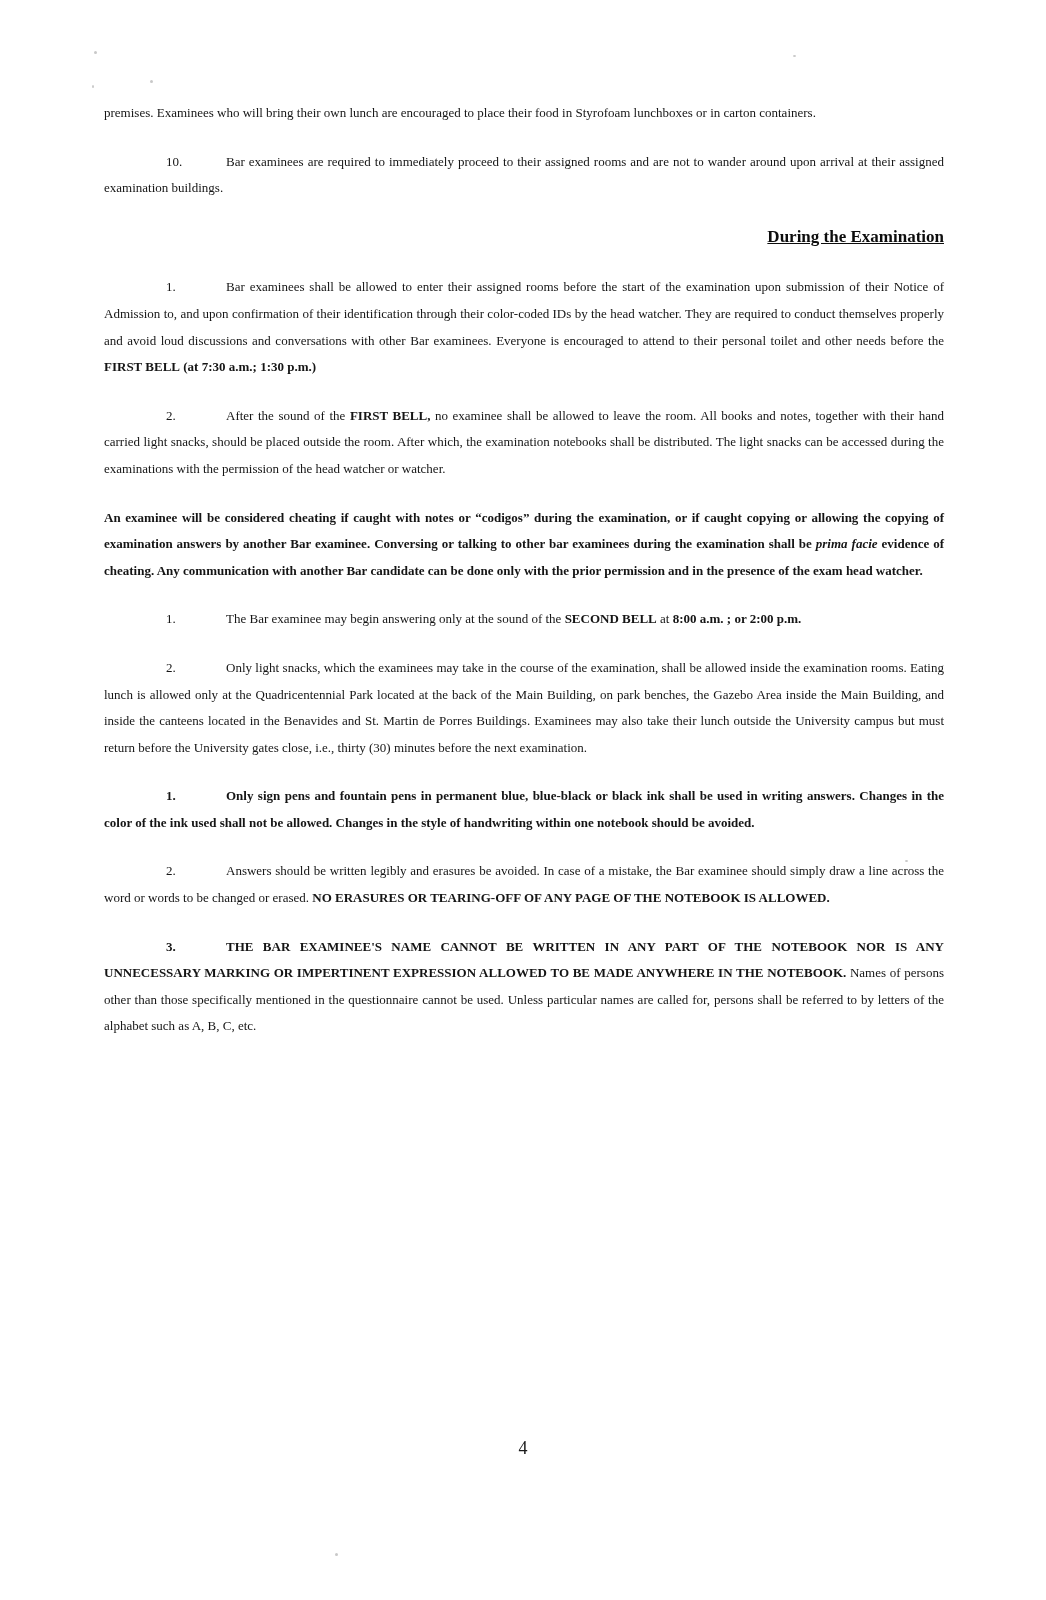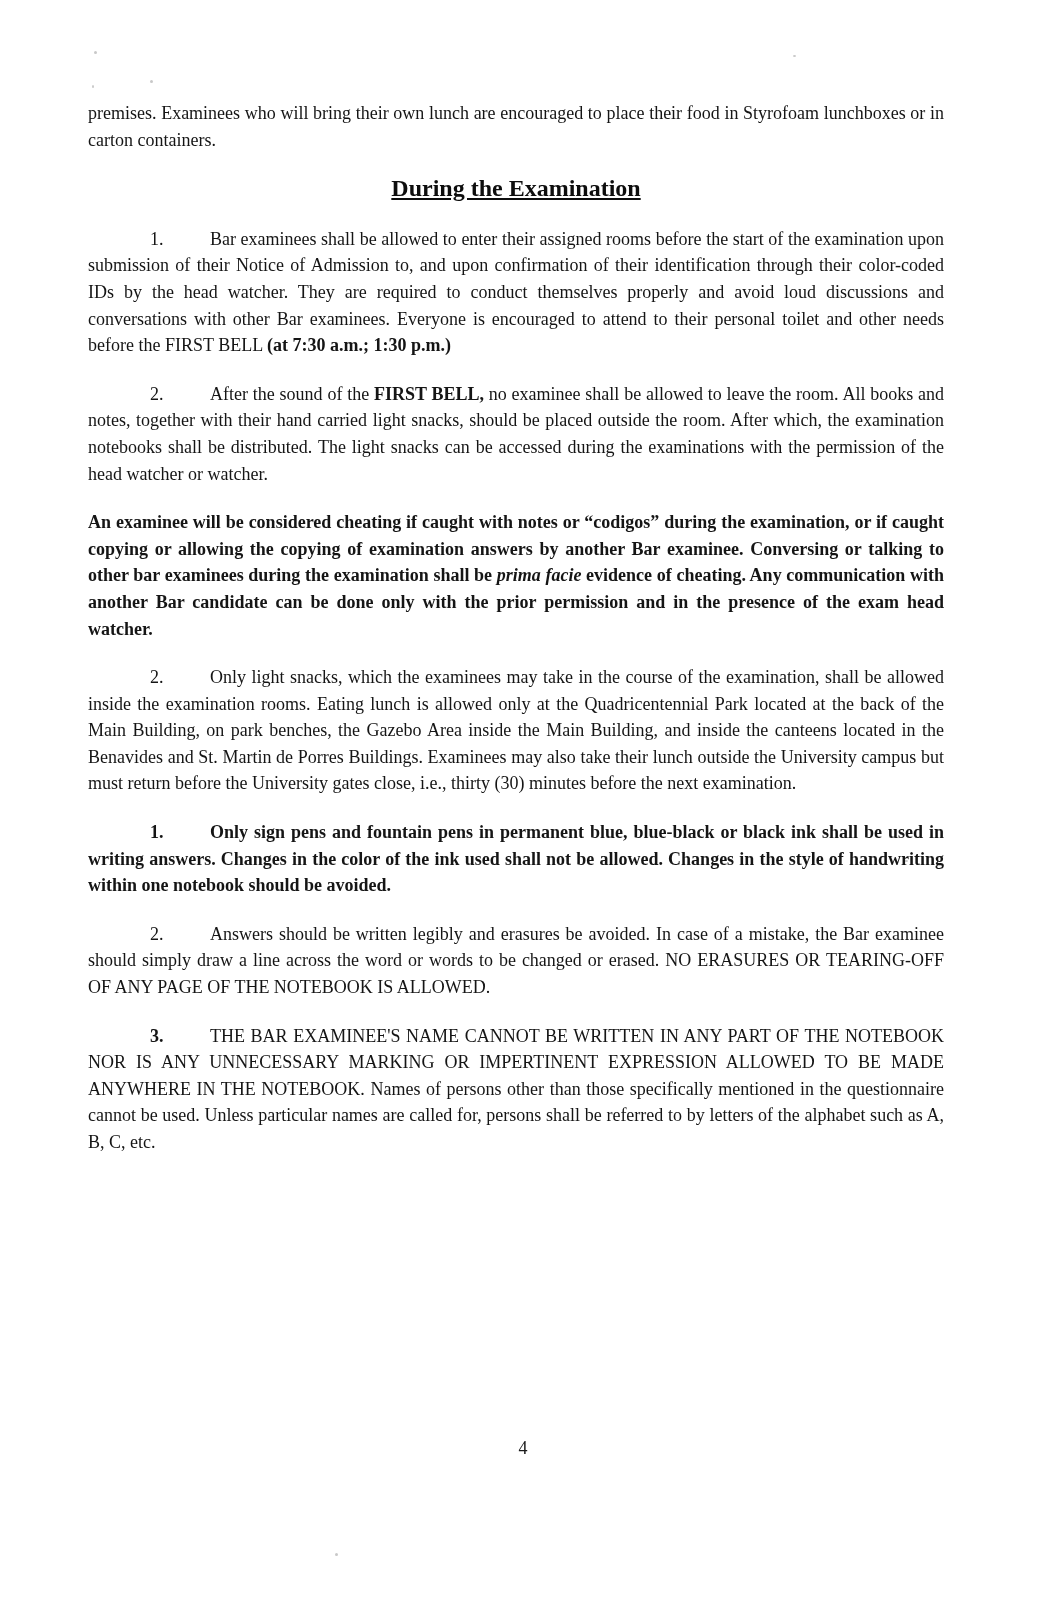--- a/index.html
+++ b/index.html
@@ -17,49 +17,49 @@
     color: #111111;
     overflow: hidden;
   }
   .content {
     position: absolute;
     left: 88px;
     top: 100px;
     width: 856px;
   }
   p.para {
-    margin: 0 0 22px 0;
-    font-size: 18px;
+    margin: 0 0 22px 16px;
+    font-size: 13px;
     line-height: 26.6px;
     text-align: justify;
     text-justify: inter-word;
     color: #151515;
   }
   p.para:last-child { margin-bottom: 0; }
 
   
   .num {
     display: inline-block;
     width: 60px;
     margin-left: 62px;
     text-indent: 0;
   }
   .num-bold { font-weight: bold; }
 
   .heading {
     margin: 0 0 24px 0;
-    font-size: 24px;
+    font-size: 17px;
     line-height: 26.6px;
     font-weight: bold;
     text-decoration: underline;
-    text-align: center;
+    text-align: right;
     color: #0d0d0d;
   }
 
-  .b  { font-weight: normal; }
+  .b  { font-weight: bold; }
   .bu { font-weight: bold; }
   .i  { }
   .bi { font-weight: bold; font-style: italic; font-family: Liberation Serif, serif; }
 
   p.bold-para {
     font-weight: bold;
   }
   p.bold-para .num { font-weight: bold; }
 
   .page-number {
@@ -92,35 +92,41 @@
   <span class="speck" style="left:793px; top:55px; width:3px; height:2px;"></span>
   <span class="speck" style="left:335px; top:1553px; width:3px; height:3px;"></span>
   <span class="speck" style="left:905px; top:860px; width:3px; height:2px;"></span>
 
   <div class="content">
 
     <p class="para">premises.  Examinees who will bring their own lunch are encouraged to place their food in Styrofoam lunchboxes or in carton containers.</p>
 
 
 
+    <p class="para">
+      <span class="num">10.</span><span>Bar examinees are required to immediately proceed to their assigned rooms and are not to wander around upon arrival at their assigned examination buildings.</span>
+    </p>
 
     <p class="heading">During the Examination</p>
 
     <p class="para">
       <span class="num">1.</span><span>Bar examinees shall be allowed to enter their assigned rooms before the start of the examination upon submission of their Notice of Admission to, and upon confirmation of their identification through their color-coded IDs by the head watcher.  They are required to conduct themselves properly and avoid loud discussions and conversations with other Bar examinees. Everyone is encouraged to attend to their personal toilet and other needs before the </span><span class="b">FIRST BELL</span><span> </span><span class="bu">(at 7:30 a.m.; 1:30 p.m.)</span>
     </p>
 
     <p class="para">
       <span class="num">2.</span><span>After the sound of the </span><span class="bu">FIRST BELL,</span><span> no examinee shall be allowed to leave the room. All books and notes, together with their hand carried light snacks, should be placed outside the room. After which, the examination notebooks shall be distributed. The light snacks can be accessed during the examinations with the permission of the head watcher or watcher.</span>
     </p>
 
     <p class="para bold-para">
       <span>An examinee will be considered cheating if caught with notes or “codigos” during the examination, or if caught copying or allowing the copying of examination answers by another Bar examinee.  Conversing or talking to other bar examinees during the examination shall be </span><span class="bi">prima facie</span><span> evidence of cheating.  Any communication with another Bar candidate can be done only with the </span><span class="bu">prior</span><span> permission and in the presence of the exam head watcher.</span>
     </p>
 
+    <p class="para">
+      <span class="num">1.</span><span>The Bar examinee may begin answering only at the sound of the </span><span class="bu">SECOND BELL</span><span> at </span><span class="bu">8:00 a.m. ; or 2:00 p.m.</span>
+    </p>
 
     <p class="para">
       <span class="num">2.</span><span>Only light snacks, which the examinees may take in the course of the examination, shall be allowed inside the examination rooms.  Eating lunch is allowed only at the Quadricentennial Park located at the back of the Main Building, on park benches, the Gazebo Area inside the Main Building, and inside the canteens located in the Benavides and St. Martin de Porres Buildings.  Examinees may also take their lunch outside the University campus but must return before the University gates close, </span><span class="i">i.e.,</span><span> thirty (30) minutes before the next examination.</span>
     </p>
 
 
     <p class="para bold-para">
       <span class="num num-bold">1.</span><span>Only sign pens and fountain pens in permanent blue, blue-black or black ink shall be used in writing answers.  Changes in the color of the ink used shall not be allowed.  Changes in the style of handwriting within one notebook should be avoided.</span>
     </p>
 

